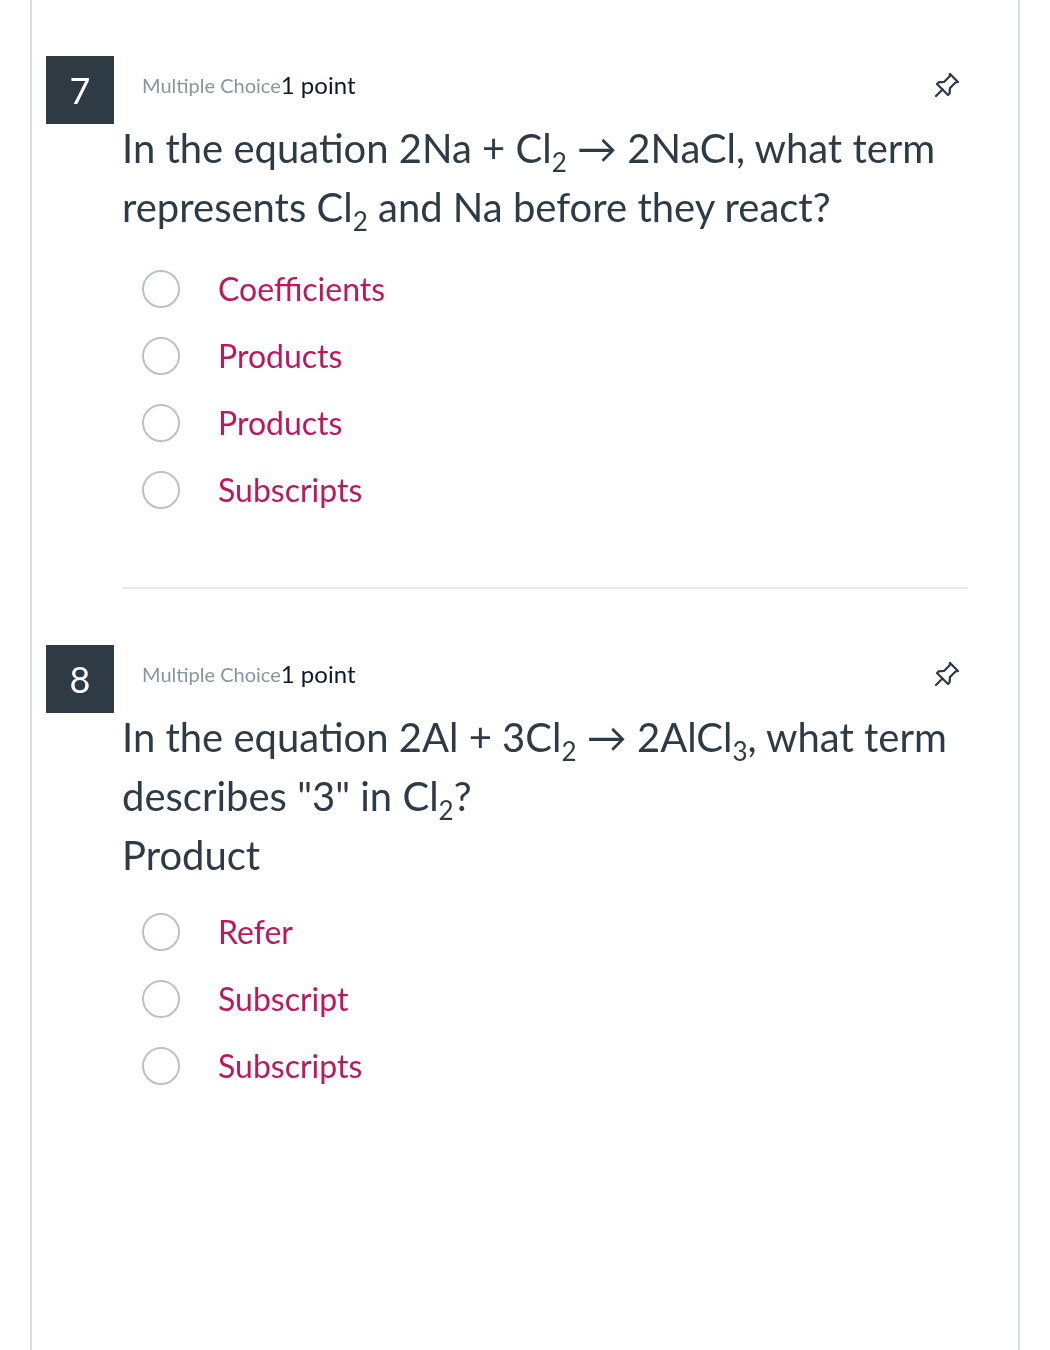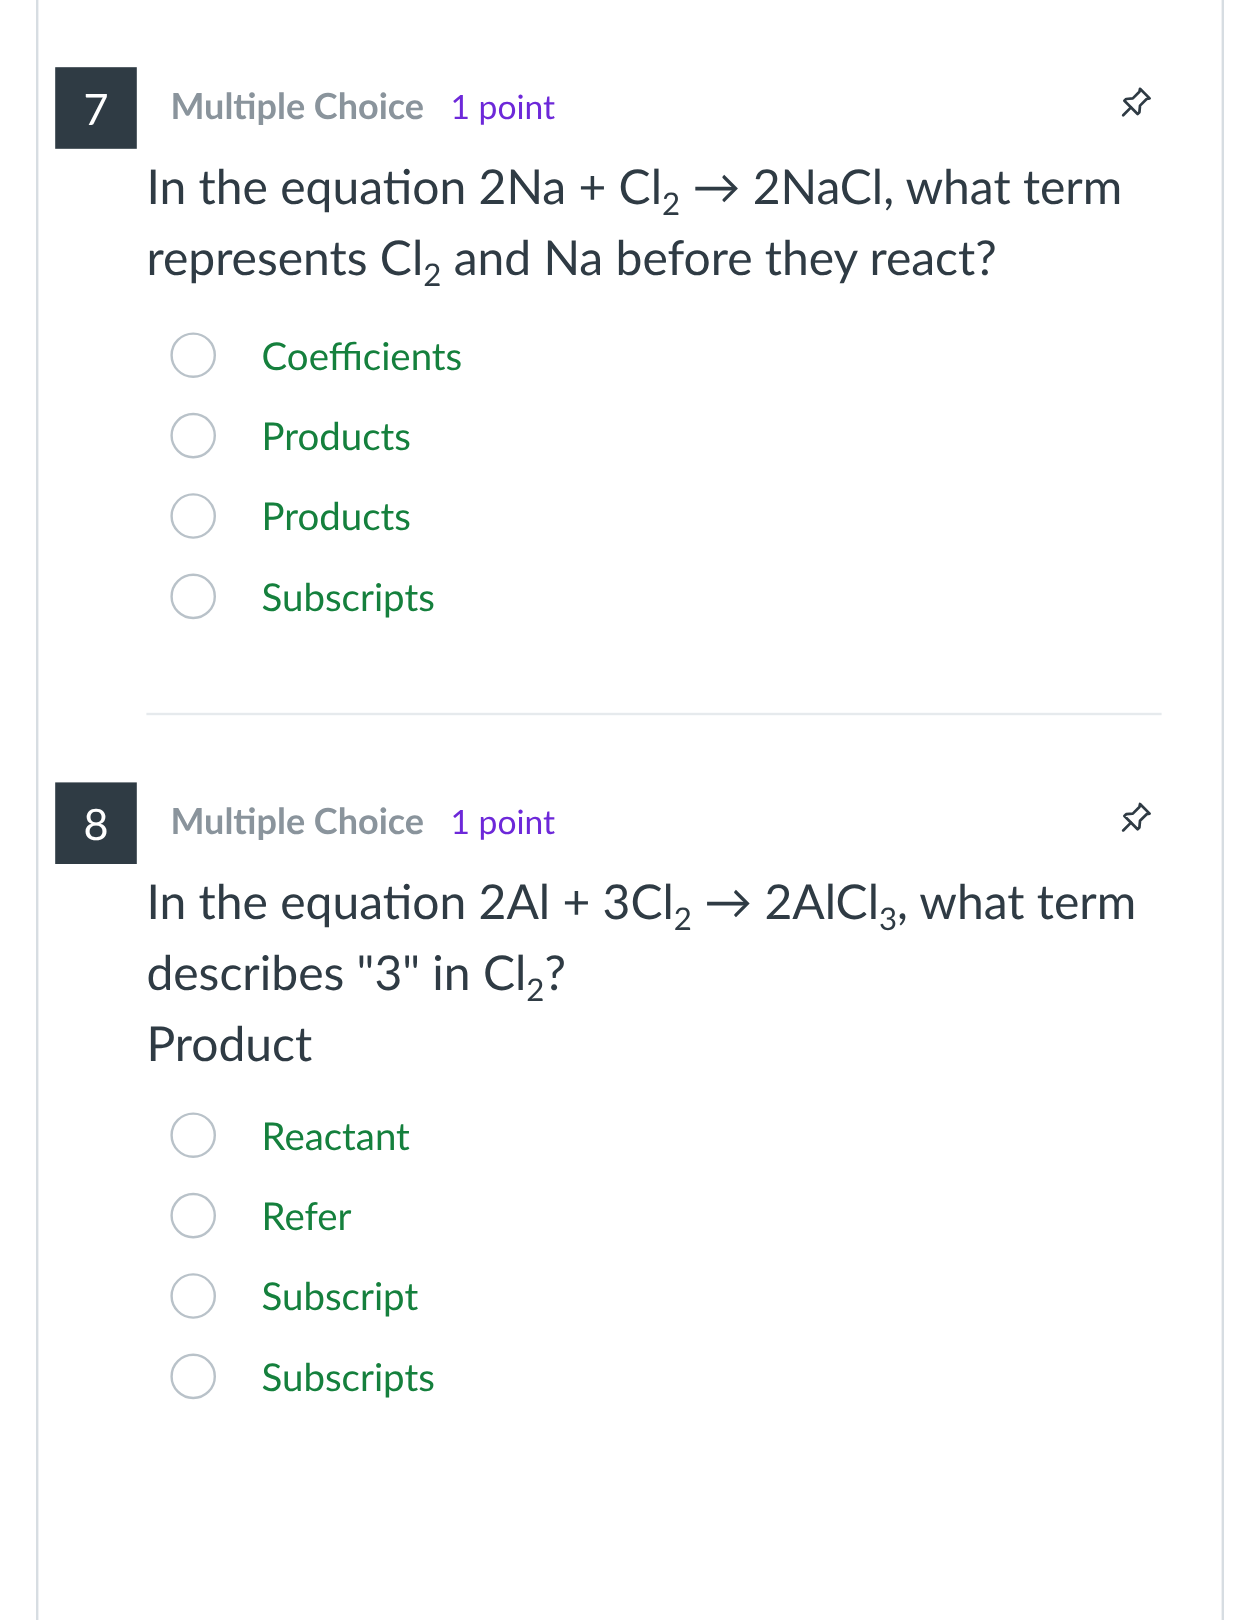--- a/index.html
+++ b/index.html
@@ -41,28 +41,27 @@
     background: #2f3b44;
     color: #fff;
     font-size: 36px;
     font-weight: 400;
     display: flex;
     align-items: center;
     justify-content: center;
   }
   .q-type {
     color: #8a949c;
-    font-size: 30px;
-    font-weight: 700;
-    margin-right: 22px;
+    font-size: 20px;
+    font-weight: 400;
     margin-left: 20px;
   }
   .q-points {
-    color: #6d28d9;
-    font-size: 28px;
+    color: #0f172a;
+    font-size: 24px;
     font-weight: 400;
   }
   .pin-icon {
     position: absolute;
     right: 6px;
     top: 0px;
     width: 34px;
     height: 34px;
     color: #2f3b44;
   }
@@ -86,21 +85,21 @@
     width: 38px;
     height: 38px;
     border: 2.5px solid #b9c2c9;
     border-radius: 50%;
     flex-shrink: 0;
     margin-right: 38px;
     background: #fff;
   }
   .option-label {
     font-size: 32px;
-    color: #15803d;
+    color: #be185d;
     font-weight: 400;
   }
 </style>
 </head>
 <body>
 
 <div class="container">
 
   <div class="question">
     <div class="q-header">
@@ -150,24 +149,20 @@
             <path d="M8 3 L16 3 L15 4.5 L15 10 L17.5 13 L17.5 14.5 L6.5 14.5 L6.5 13 L9 10 L9 4.5 Z"></path>
             <line x1="12" y1="14.5" x2="12" y2="21"></line>
           </g>
         </svg>
       </span>
     </div>
     <div class="q-text">In the equation 2Al + 3Cl<sub>2</sub> → 2AlCl<sub>3</sub>, what term describes "3" in Cl<sub>2</sub>?<br>Product</div>
     <div class="options">
       <div class="option">
         <div class="radio"></div>
-        <span class="option-label">Reactant</span>
-      </div>
-      <div class="option">
-        <div class="radio"></div>
         <span class="option-label">Refer</span>
       </div>
       <div class="option">
         <div class="radio"></div>
         <span class="option-label">Subscript</span>
       </div>
       <div class="option">
         <div class="radio"></div>
         <span class="option-label">Subscripts</span>
       </div>

